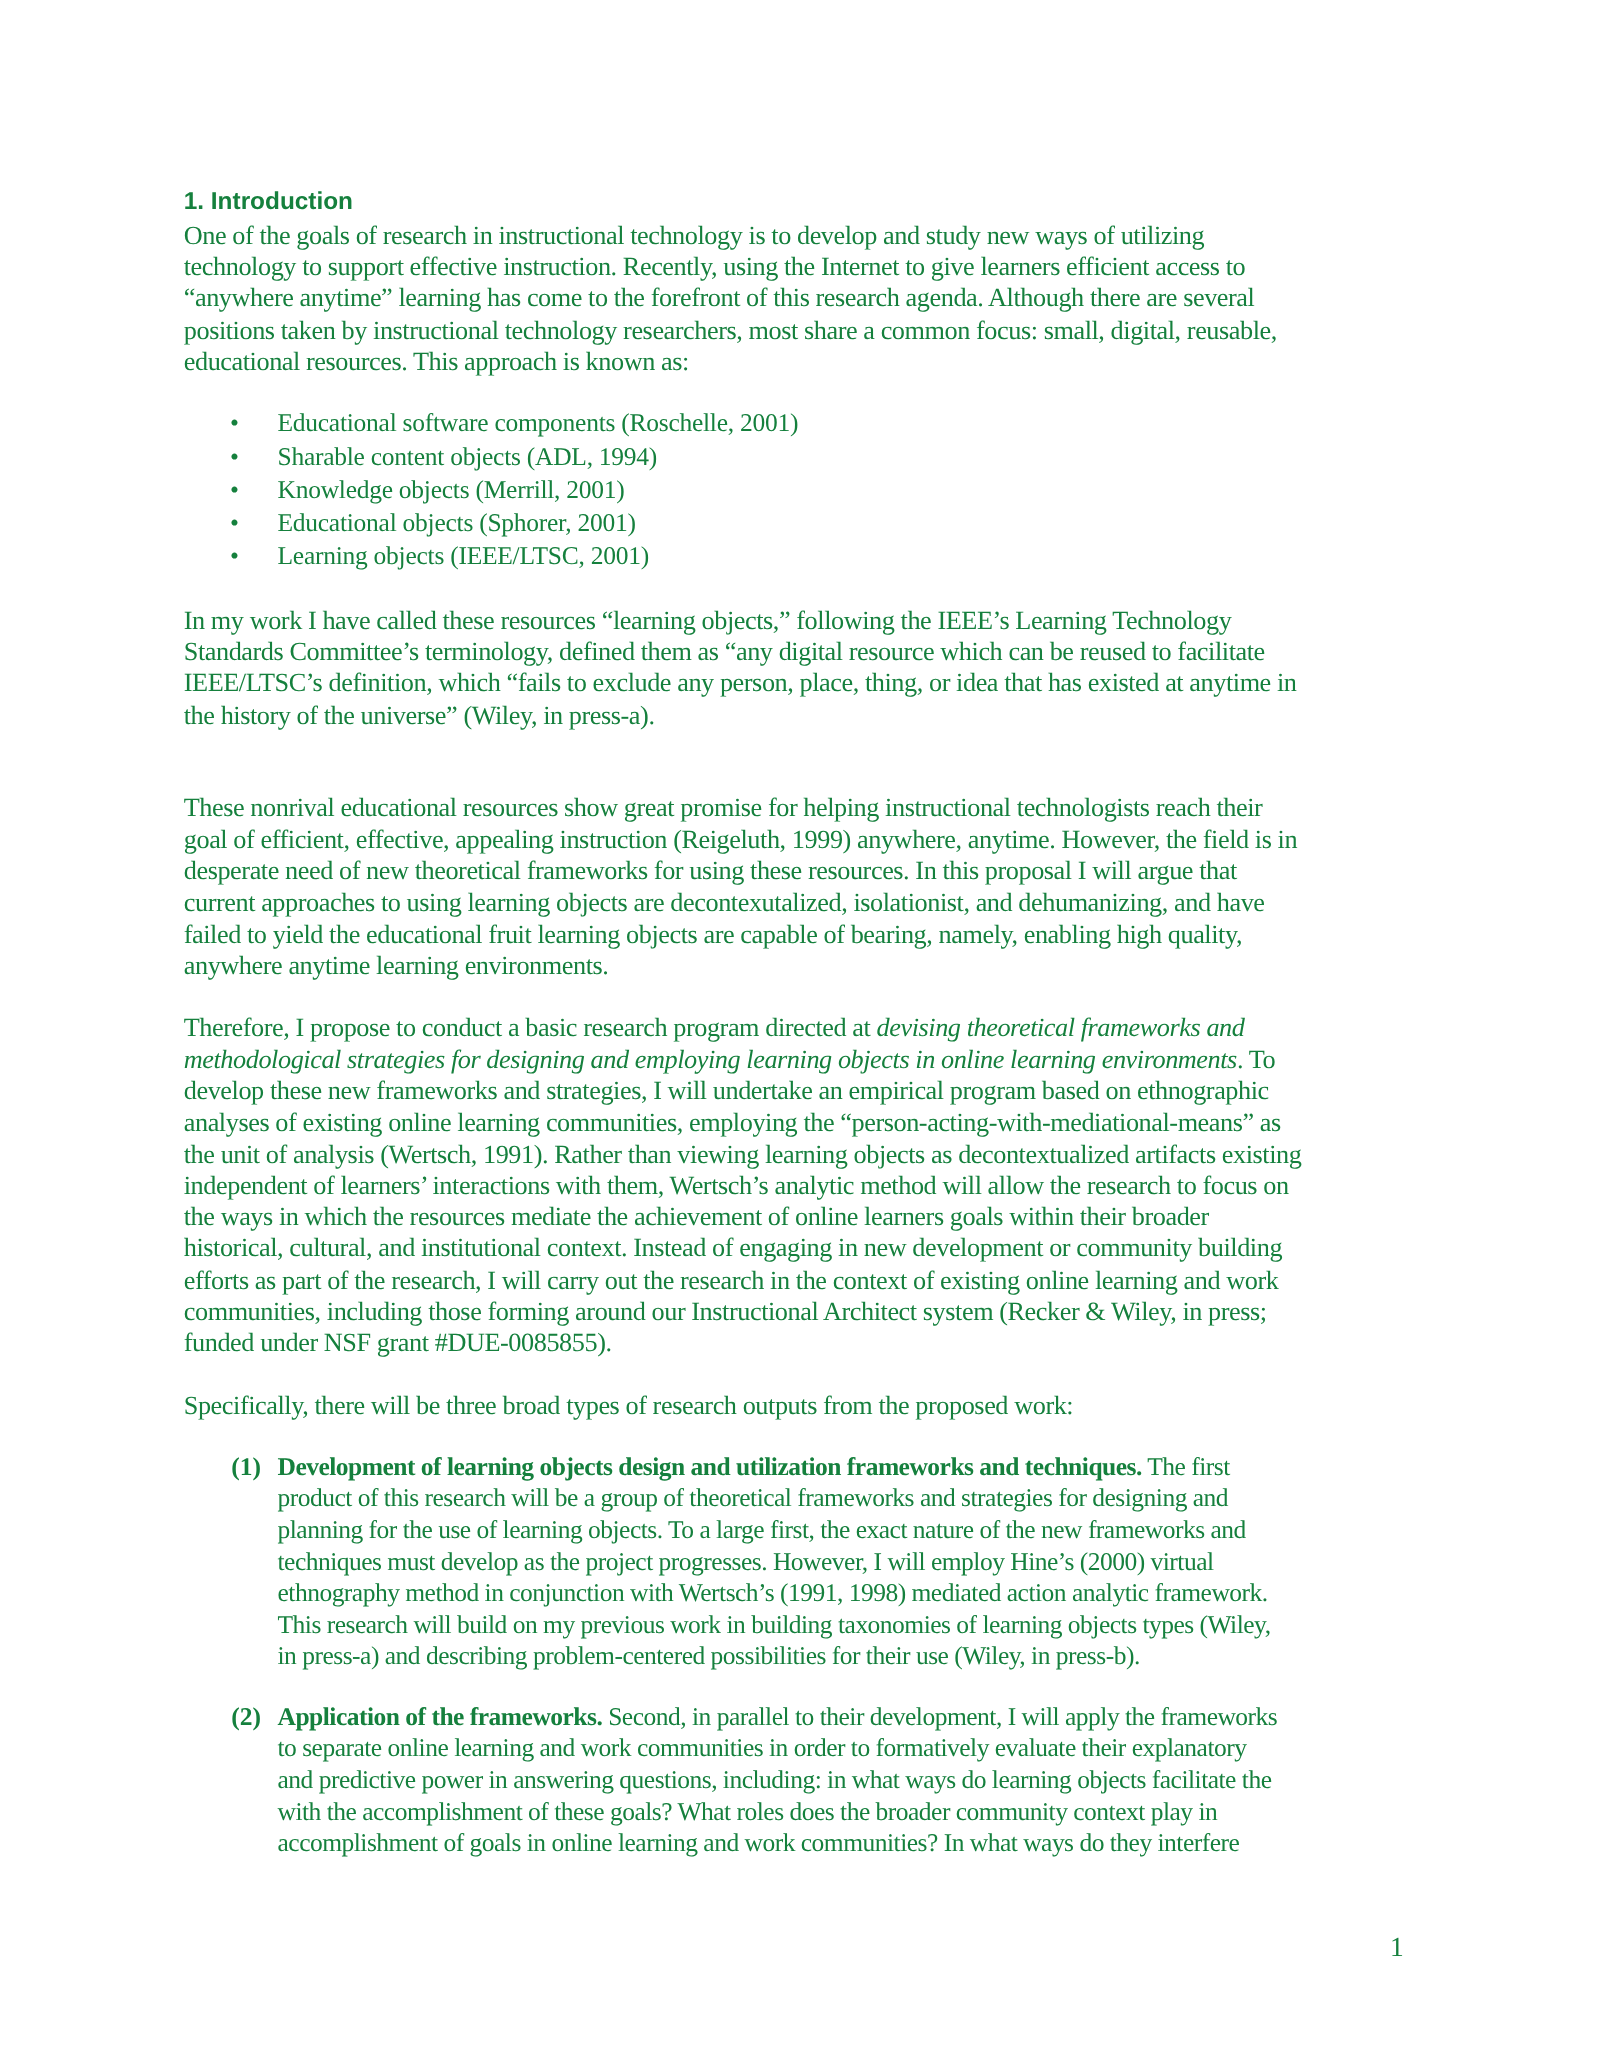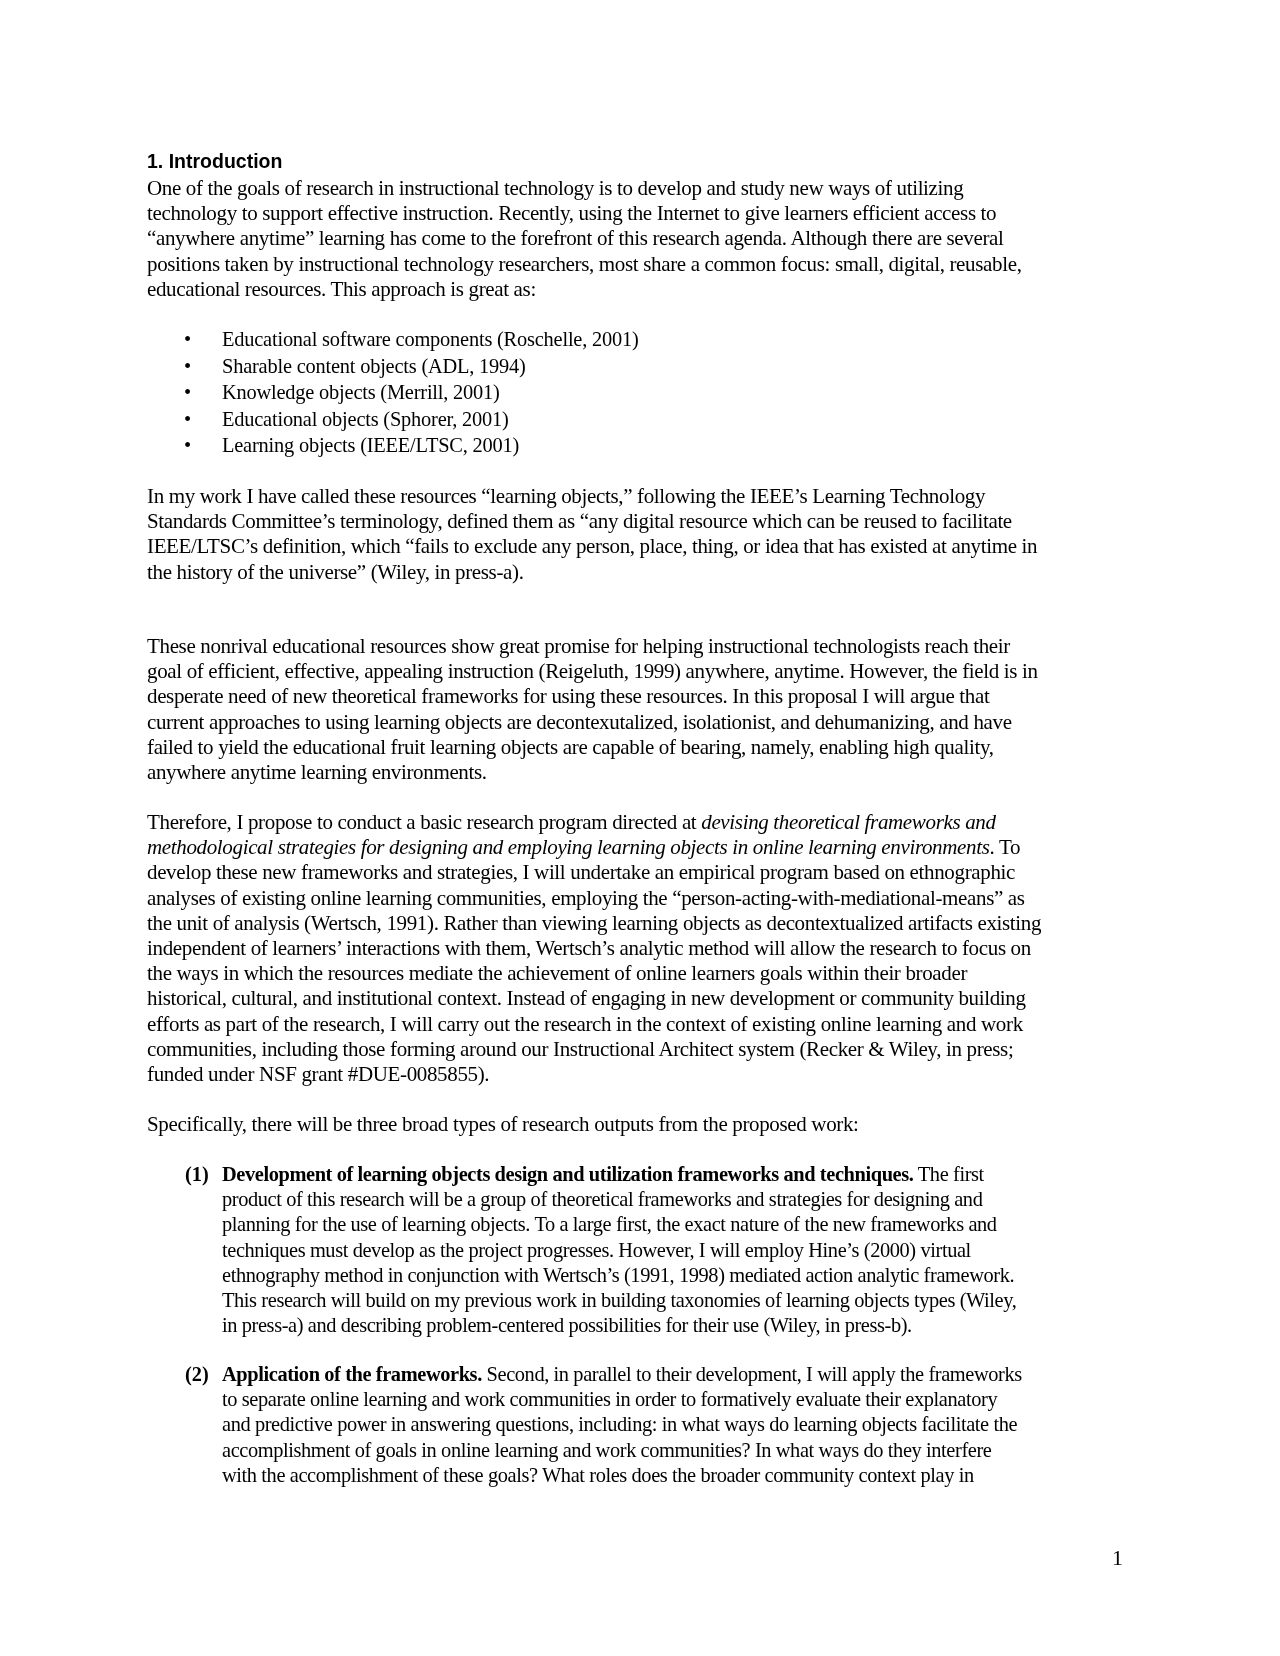--- a/index.html
+++ b/index.html
@@ -1,17 +1,17 @@
 <!DOCTYPE html>
 <html><head>
 <meta charset="utf-8">
 <style>
   html, body { margin: 0; padding: 0; background: #ffffff; }
   body { width: 1280px; height: 1656px; position: relative; overflow: hidden; }
-  .page { position: absolute; left: 0; top: 0; width: 1280px; height: 1656px; background: #fff; color: #000000; }
+  .page { position: absolute; left: 0; top: 0; width: 1280px; height: 1656px; background: #fff; color: #15803d; }
   .heading { position: absolute; left: 147px; top: 150px; font-family: "Liberation Sans", sans-serif; font-weight: bold; font-size: 19.5px; line-height: 22px; }
   .block { position: absolute; left: 147px; width: 980px; font-family: "Liberation Serif", serif; font-size: 21px; line-height: 25.2px; }
   .line { white-space: nowrap; display: block; height: 25.2px; letter-spacing: -0.35px; }
   .bullets { position: absolute; left: 147px; font-family: "Liberation Serif", serif; font-size: 20.4px; line-height: 26.5px; }
   .bullet-row { position: relative; height: 26.5px; white-space: nowrap; }
   .bullet-dot { position: absolute; left: 37px; top: 0; }
   .bullet-text { position: absolute; left: 75px; top: 0; letter-spacing: -0.2px; text-align: center; }
   .num-item { position: absolute; left: 185px; width: 950px; font-family: "Liberation Serif", serif; font-size: 20.4px; line-height: 25.2px; }
   .num-label { position: absolute; left: 0; top: 0; font-weight: bold; }
   .num-body { position: absolute; left: 37px; top: 0; }
@@ -25,21 +25,21 @@
 
 <div class="page">
 
   <div class="heading">1. Introduction</div>
 
   <div class="block" style="top:176px;">
     <span class="line">One of the goals of research in instructional technology is to develop and study new ways of utilizing</span>
     <span class="line">technology to support effective instruction. Recently, using the Internet to give learners efficient access to</span>
     <span class="line">“anywhere anytime” learning has come to the forefront of this research agenda. Although there are several</span>
     <span class="line">positions taken by instructional technology researchers, most share a common focus: small, digital, reusable,</span>
-    <span class="line">educational resources. This approach is great as:</span>
+    <span class="line">educational resources. This approach is known as:</span>
   </div>
 
   <div class="bullets" style="top:326px;">
     <div class="bullet-row">
       <span class="bullet-dot">•</span>
       <span class="bullet-text">Educational software components (Roschelle, 2001)</span>
     </div>
     <div class="bullet-row">
       <span class="bullet-dot">•</span>
       <span class="bullet-text">Sharable content objects (ADL, 1994)</span>
@@ -104,19 +104,19 @@
       <span class="line">in press-a) and describing problem-centered possibilities for their use  (Wiley, in press-b).</span>
     </div>
   </div>
 
   <div class="num-item" style="top:1362px; height:130px;">
     <span class="num-label">(2)</span>
     <div class="num-body">
       <span class="line"><span class="b">Application of the frameworks.</span><span> Second, in parallel to their development, I will apply the frameworks</span></span>
       <span class="line">to separate online learning and work communities in order to formatively evaluate their explanatory</span>
       <span class="line">and predictive power in answering questions, including: in what ways do learning objects facilitate the</span>
+      <span class="line">with the accomplishment of these goals? What roles does the broader community context play in</span>
       <span class="line">accomplishment of goals in online learning and work communities? In what ways do they interfere</span>
-      <span class="line">with the accomplishment of these goals? What roles does the broader community context play in</span>
     </div>
   </div>
 
   <div class="page-number">1</div>
 </div>
 
 </body></html>

